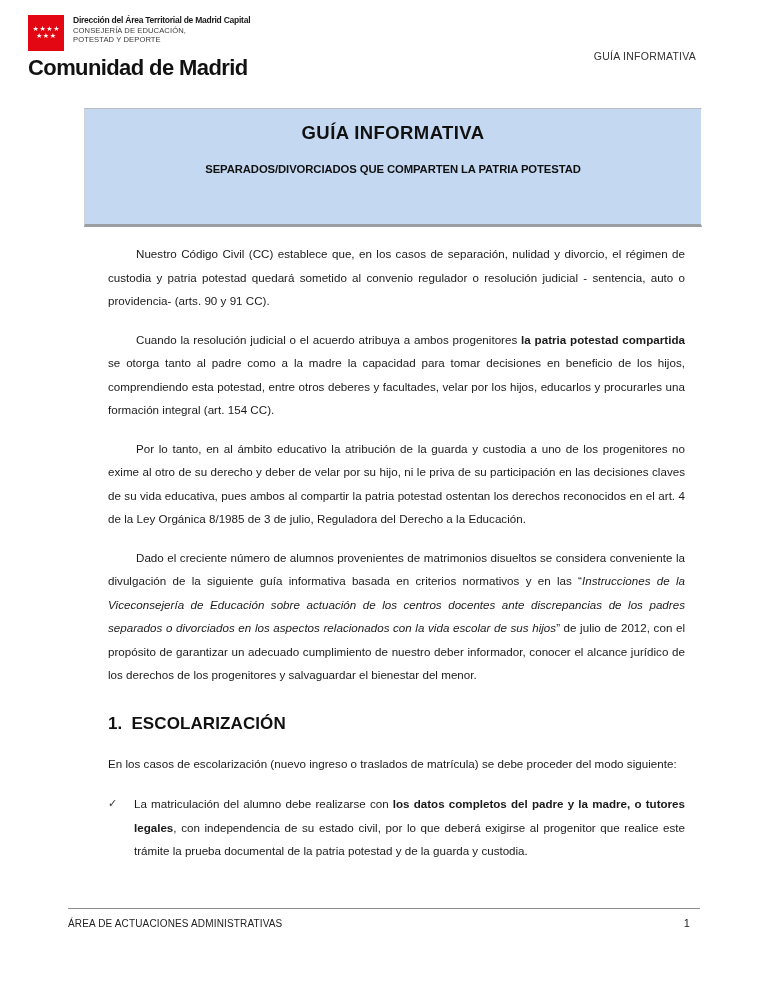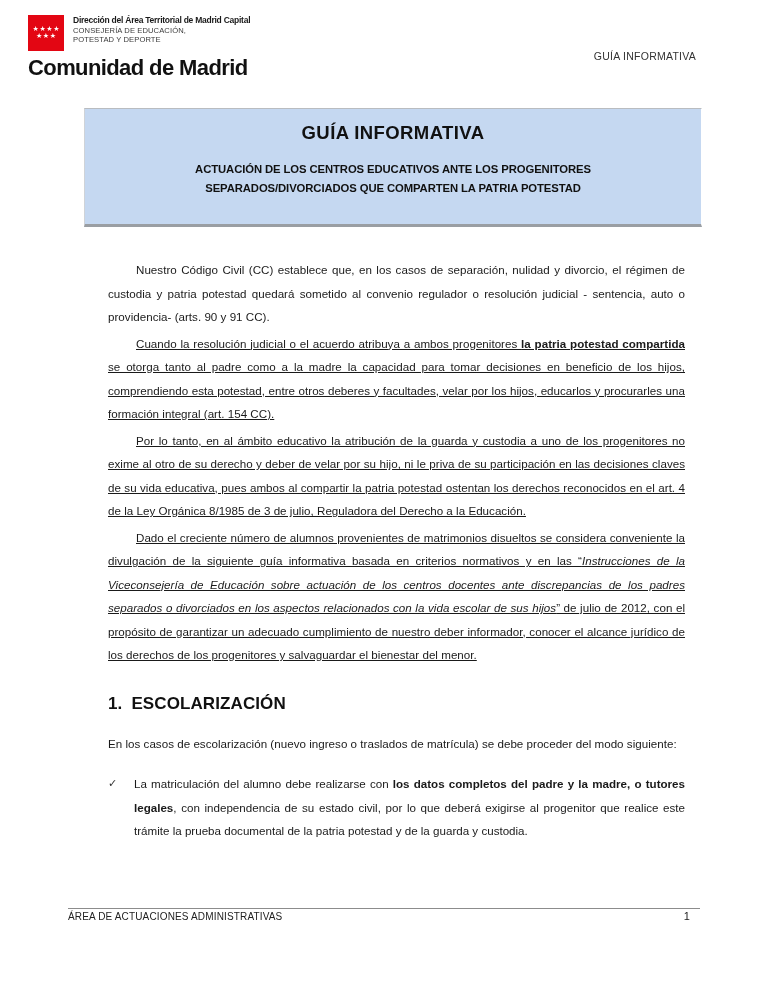--- a/index.html
+++ b/index.html
@@ -136,35 +136,34 @@
     font-weight: bold;
     line-height: 19px;
     letter-spacing: -0.1px;
     color: #111111;
   }
 
   
   .content {
     position: absolute;
     left: 108px;
-    top: 258px;
+    top: 242px;
     width: 577px;
   }
   p.para {
     margin: 0 0 0 0;
     font-size: 11.6px;
     line-height: 23.5px;
     text-align: justify;
     text-indent: 28px;
     color: #1a1a1a;
     letter-spacing: 0.02px;
   }
   p.para + p.para {
-    margin-top: 3px;
-    text-decoration: underline;
+    margin-top: 15px;
   }
   p.noindent {
     text-indent: 0;
   }
   b { font-weight: bold; }
   i { font-style: italic; }
 
   .section-head {
     margin-top: 27px;
     font-size: 17px;
@@ -205,21 +204,21 @@
     width: 632px;
   }
   .footer-rule {
     border-top: 1.2px solid #8c8c8c;
     width: 100%;
   }
   .footer-row {
     display: flex;
     justify-content: space-between;
     align-items: baseline;
-    margin-top: 1px;
+    margin-top: 8px;
     font-size: 10px;
     letter-spacing: 0.15px;
     color: #222222;
   }
   .footer-page {
     padding-right: 10px;
     font-size: 11px;
   }
 </style>
 </head>
@@ -254,21 +253,20 @@
         </div>
       </div>
       <div class="com-madrid">Comunidad de Madrid</div>
     </div>
     <div class="header-right">GUÍA INFORMATIVA</div>
   </div>
 
   <div class="title-box">
     <div class="title-main">GUÍA INFORMATIVA</div>
     <div class="title-sub">
-      <div>ACTUACIÓN DE LOS CENTROS EDUCATIVOS ANTE LOS PROGENITORES</div>
       <div>SEPARADOS/DIVORCIADOS  QUE COMPARTEN LA PATRIA POTESTAD</div>
     </div>
   </div>
 
   <div class="content">
 
     <p class="para"><span>Nuestro Código Civil (CC) establece que, en los casos de separación, nulidad y  divorcio, el régimen de custodia y patria potestad quedará sometido al convenio regulador o resolución judicial - sentencia, auto o providencia- (arts. 90 y 91 CC).</span></p>
 
     <p class="para"><span>Cuando la resolución judicial o el acuerdo atribuya a ambos progenitores </span><b>la patria potestad compartida</b><span> se otorga tanto al padre como a la madre la capacidad para tomar decisiones en beneficio de los hijos, comprendiendo esta potestad, entre otros deberes y facultades, velar por  los  hijos, educarlos y procurarles una formación integral (art. 154 CC).</span></p>
 

